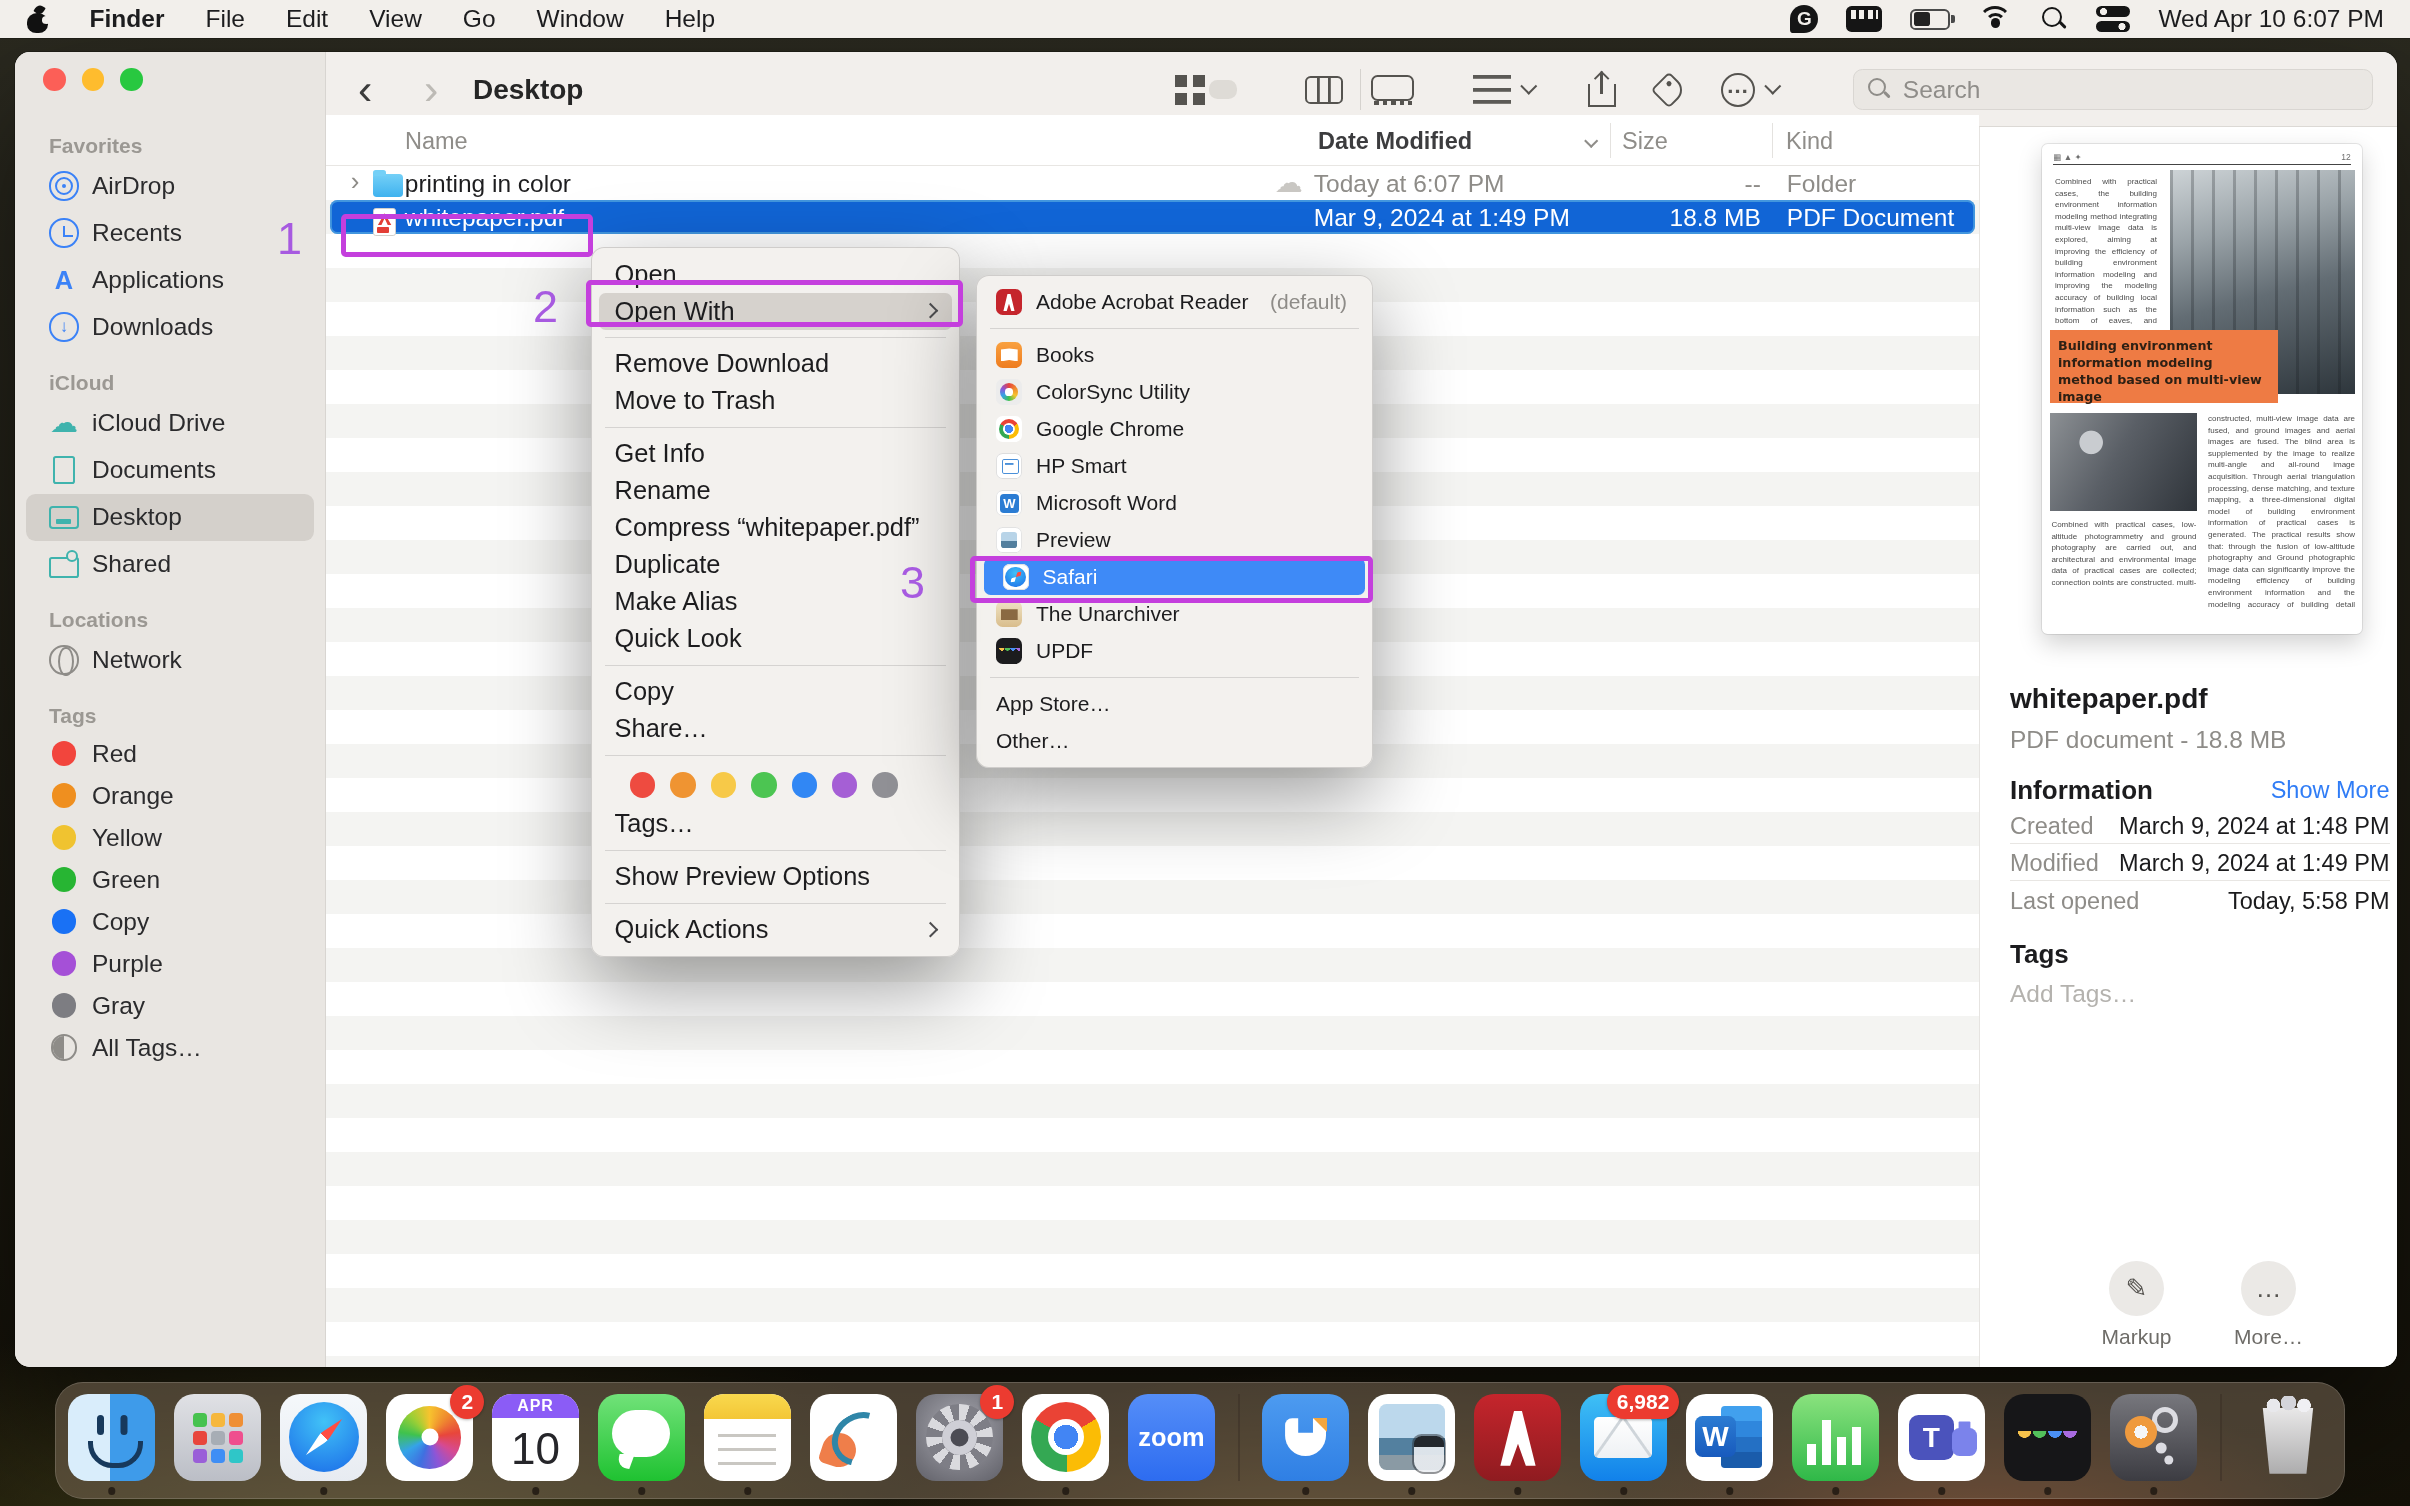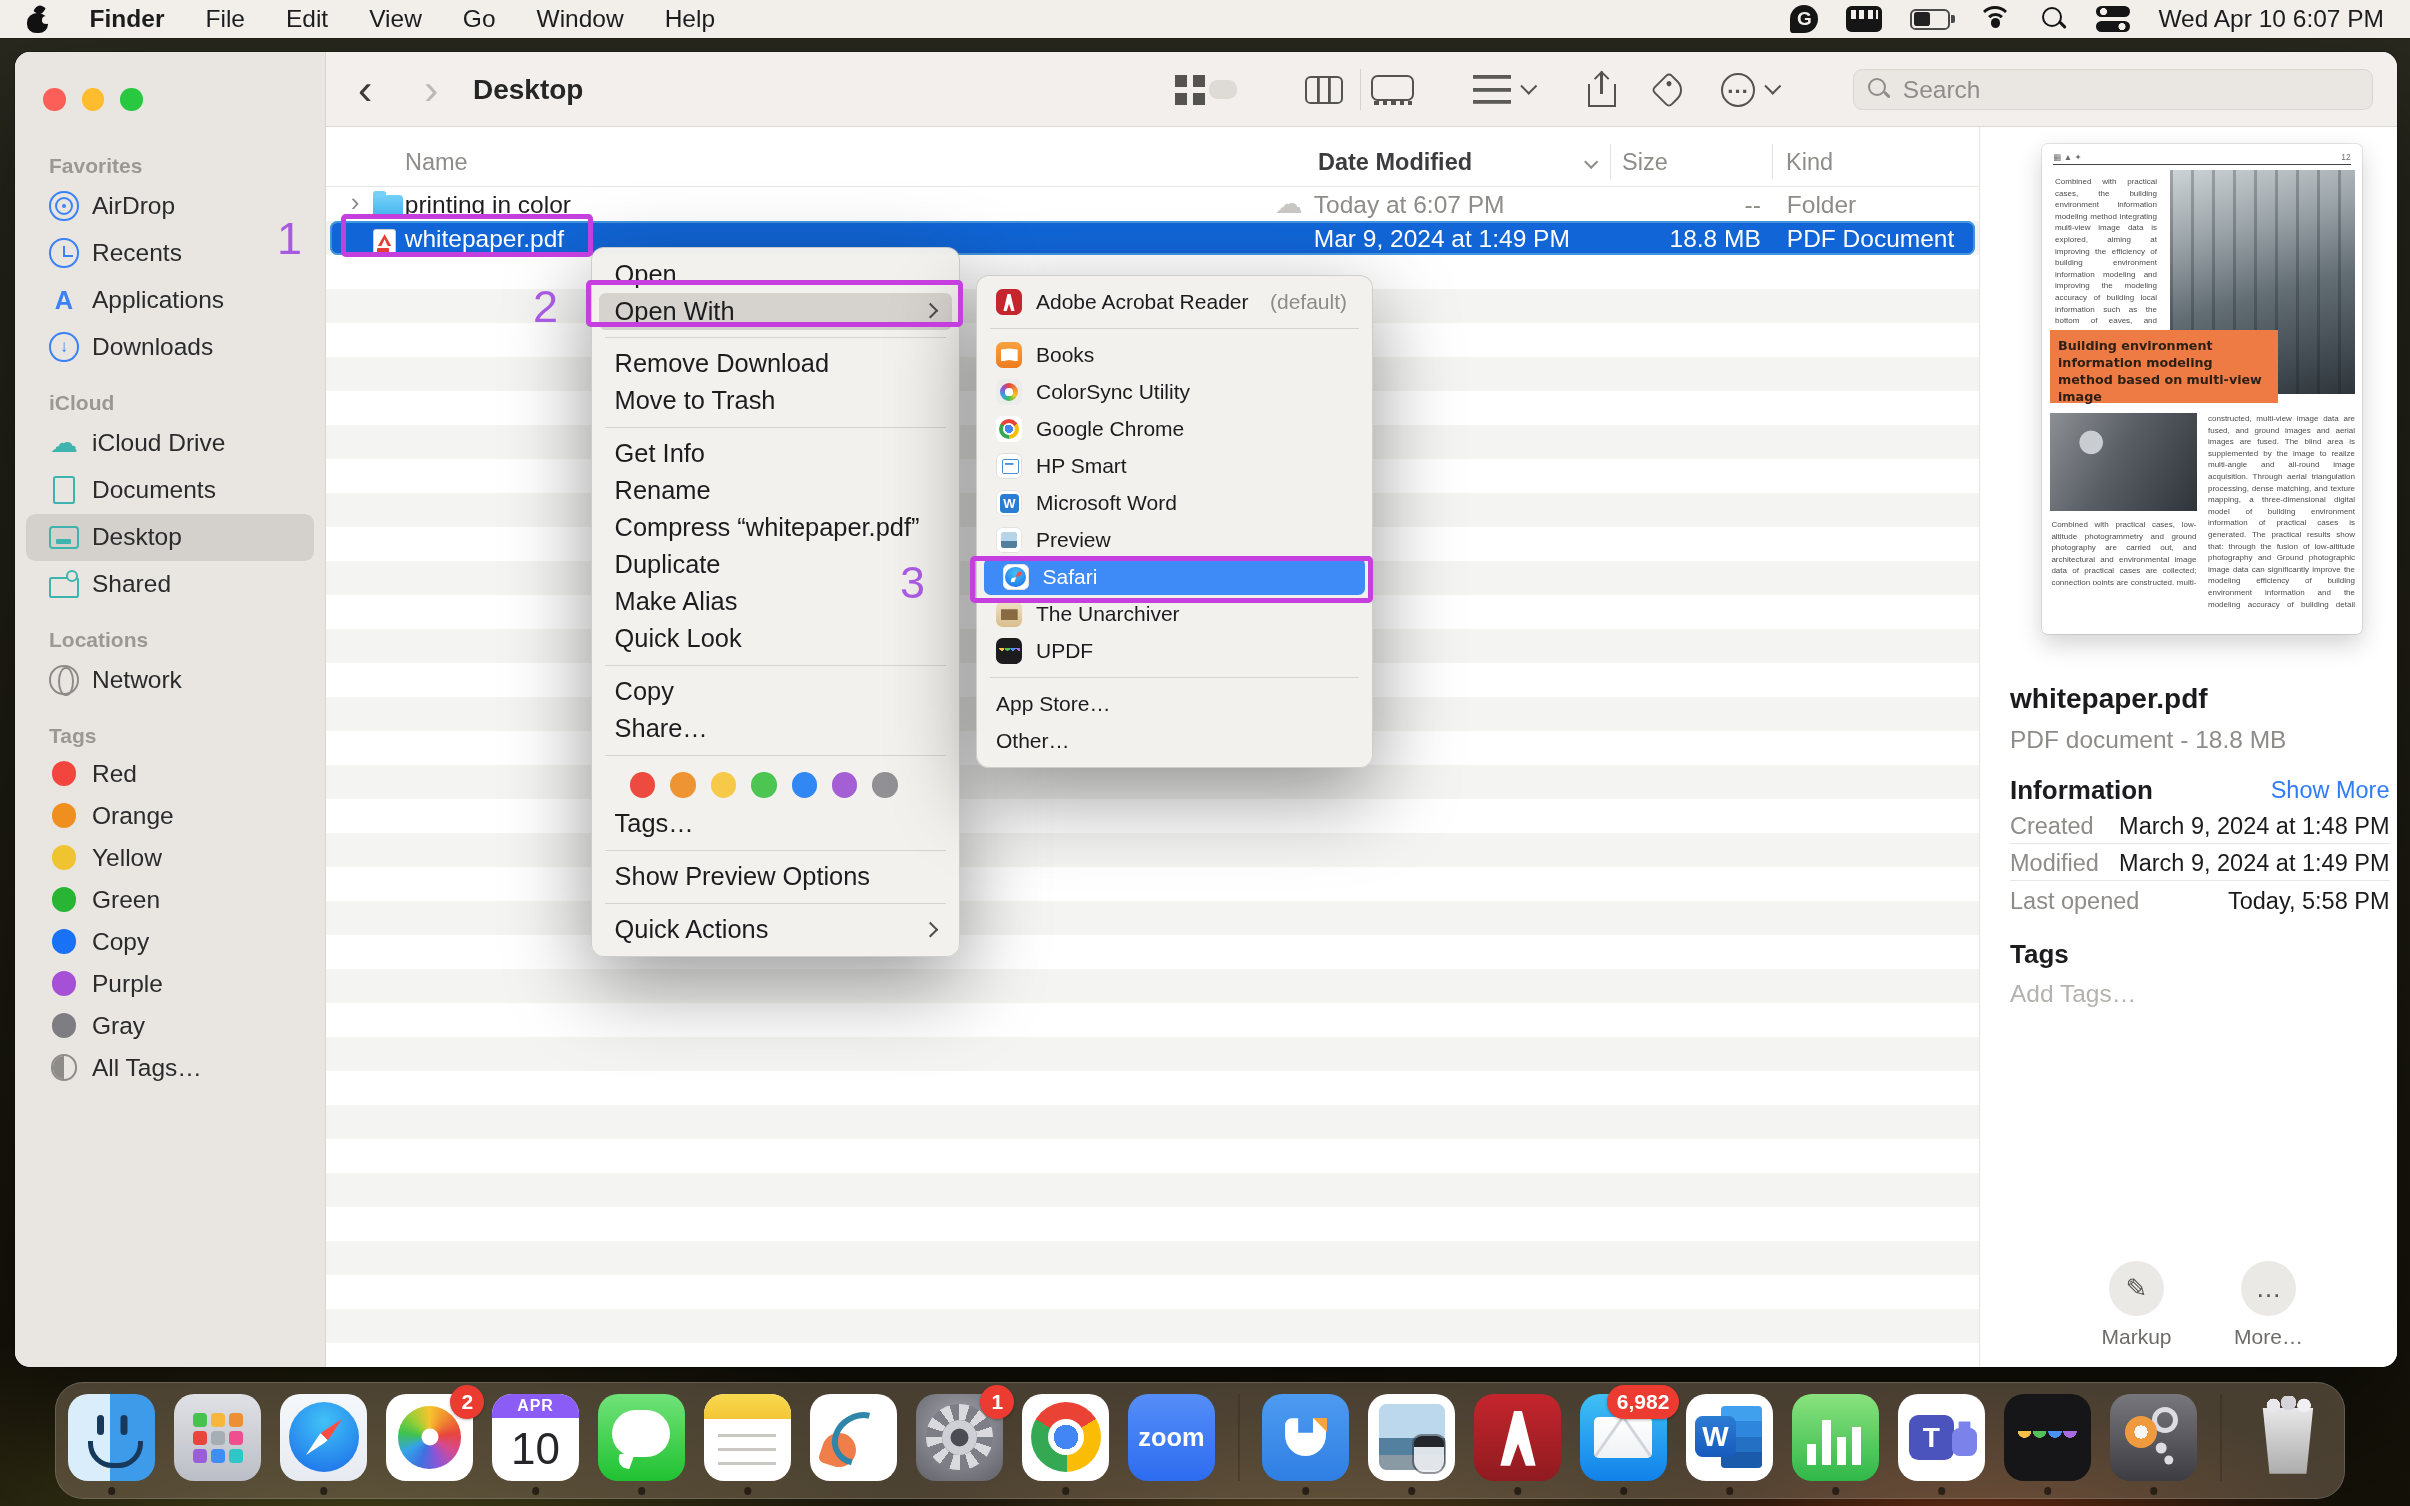--- a/index.html
+++ b/index.html
@@ -31,21 +31,21 @@
   .mb-wifi i:nth-child(3){left:12.2px;top:12.2px;width:9.4px;height:9.4px;border-top-color:transparent;background:#151515}
   .mb-search{position:relative;width:28px;height:28px}
   .mb-search::before{content:"";position:absolute;left:1.9px;top:1.9px;width:16px;height:16px;border:2.8px solid #151515;border-radius:50%}
   .mb-search::after{content:"";position:absolute;left:18px;top:18px;width:8.5px;height:3.3px;background:#151515;transform:rotate(45deg);border-radius:1.9px}
   .mb-cc{position:relative;width:34px;height:26px}
   .mb-cc::before,.mb-cc::after{content:"";position:absolute;left:0;width:34px;height:11.3px;border-radius:6.6px;background:#151515}
   .mb-cc::before{top:0;background:radial-gradient(circle at 7.5px 5.6px,#f2efeb 0 3.3px,transparent 3.8px) #151515}
   .mb-cc::after{bottom:0;background:radial-gradient(circle at 26px 5.6px,#f2efeb 0 3.3px,transparent 3.8px) #151515}
   
   .window{position:absolute;left:15px;top:52px;width:2382px;height:1315px;border-radius:15px;background:#fff;overflow:hidden;box-shadow:0 56px 132px rgba(0,0,0,.55),0 0 0 0.9px rgba(0,0,0,.2)}
-  .sidebar{position:absolute;left:0;top:0;bottom:0;width:311px;background:#e9e6e2;border-right:0.9px solid #d8d5d1;padding-top:36px}
+  .sidebar{position:absolute;left:0;top:0;bottom:0;width:311px;background:#e9e6e2;border-right:0.9px solid #d8d5d1;padding-top:16px}
   .lights{display:flex;gap:16px;padding-left:28px}
   .light{width:22.6px;height:22.6px;border-radius:50%}
   .l-close{background:#fc5f57}.l-min{background:#febc2e}.l-max{background:#28c840}
   .snav{margin-top:38px}
   .shead{height:34px;line-height:34px;padding-left:34px;color:#9b9893;font-size:21px;font-weight:700}
   .sitem{height:47px;display:flex;align-items:center;gap:13px;padding-left:34px;font-size:24.5px;color:#2b2b2d}
   .sitem.tag{height:42px}
   .sitem.sel{background:#d4d0cb;border-radius:9.4px;margin:0 11.3px;padding-left:22.6px}
   .gap{height:15px}
   .si{width:30px;height:30px;position:relative;flex:none;display:flex;align-items:center;justify-content:center}
@@ -98,21 +98,21 @@
   .ic-share i{position:absolute;left:7.5px;top:0;width:11.3px;height:11.3px;border-left:2.8px solid #55534f;border-top:2.8px solid #55534f;transform:rotate(45deg)}
   .ic-tag{position:relative;width:26px;height:26px;border:2.8px solid #55534f;border-radius:4.7px 13px 4.7px 4.7px;transform:rotate(45deg)}
   .ic-tag::after{content:"";position:absolute;left:3.8px;top:3.8px;width:5.6px;height:5.6px;border-radius:50%;background:#55534f}
   .ic-more{width:34px;height:34px;border:2.8px solid #55534f;border-radius:50%;display:flex;align-items:center;justify-content:center;font-size:22.6px;font-weight:700;letter-spacing:0.9px;color:#55534f;padding-bottom:7.5px}
   .vdiv{width:0.9px;height:41px;background:#d5d2ce}
   .searchbox{position:absolute;left:1527px;top:17px;width:520px;height:41px;border-radius:9.4px;background:#eae7e3;border:0.9px solid #d9d6d2;display:flex;align-items:center;gap:11.3px;padding:13px 13px;color:#8f8d89;font-size:24.5px}
   .s-mag{position:relative;width:24.5px;height:24.5px;flex:none}
   .s-mag::before{content:"";position:absolute;left:0.9px;top:0.9px;width:14px;height:14px;border:2.8px solid #8f8d89;border-radius:50%}
   .s-mag::after{content:"";position:absolute;left:16px;top:16px;width:7.5px;height:2.8px;background:#8f8d89;transform:rotate(45deg);border-radius:1.9px}
   
-  .listwrap{position:absolute;left:311px;top:84px;width:1653px;bottom:0;background:#fff}
+  .listwrap{position:absolute;left:311px;top:63px;width:1653px;bottom:0;background:#fff}
   .cols{position:relative;height:51px;border-bottom:0.9px solid #e8e6e3;font-size:23.5px;color:#8f8d89}
   .cols span{position:absolute;top:13px}
   .col-name{left:79px}.col-date{left:992px}.col-size{left:1296px}.col-kind{left:1460px}
   .sortchev{position:absolute;left:1260px;top:21px;width:10.4px;height:10.4px;border-right:2.4px solid #8f8d89;border-bottom:2.4px solid #8f8d89;transform:rotate(45deg)}
   .colsep{position:absolute;top:7.5px;bottom:7.5px;width:0.9px;background:#e4e2df}
   .cs1{left:1284px}.cs2{left:1446px}
   .rows{position:absolute;left:0;right:0;top:51px;bottom:0;background:repeating-linear-gradient(#ffffff 0 34px,#f4f4f2 34px 68px)}
   .row{position:absolute;left:3.8px;right:3.8px;height:34px;font-size:24.5px}
   .row span{position:absolute;top:3.8px;white-space:nowrap}
   .r0{top:0}.r1{top:34px}

